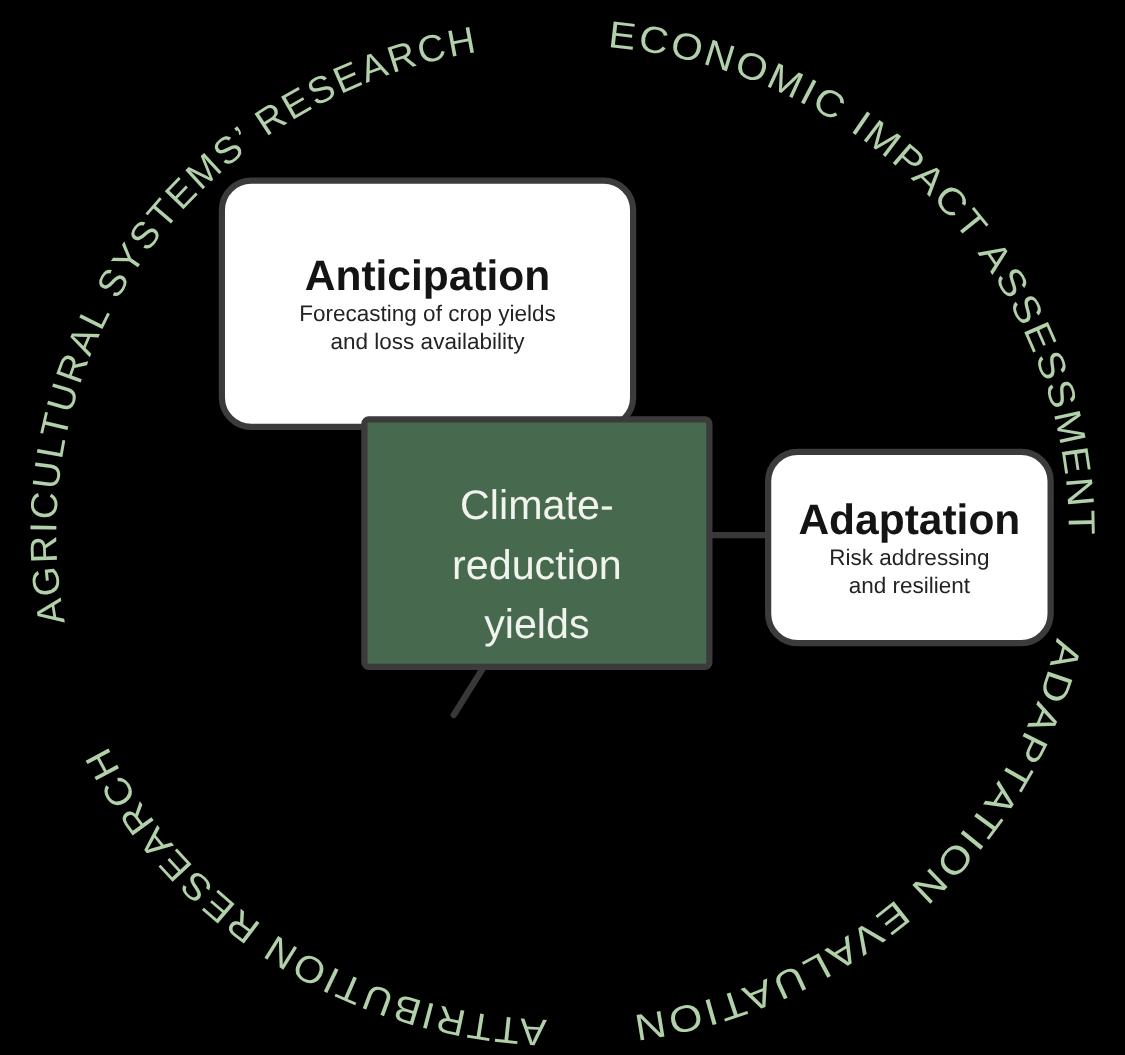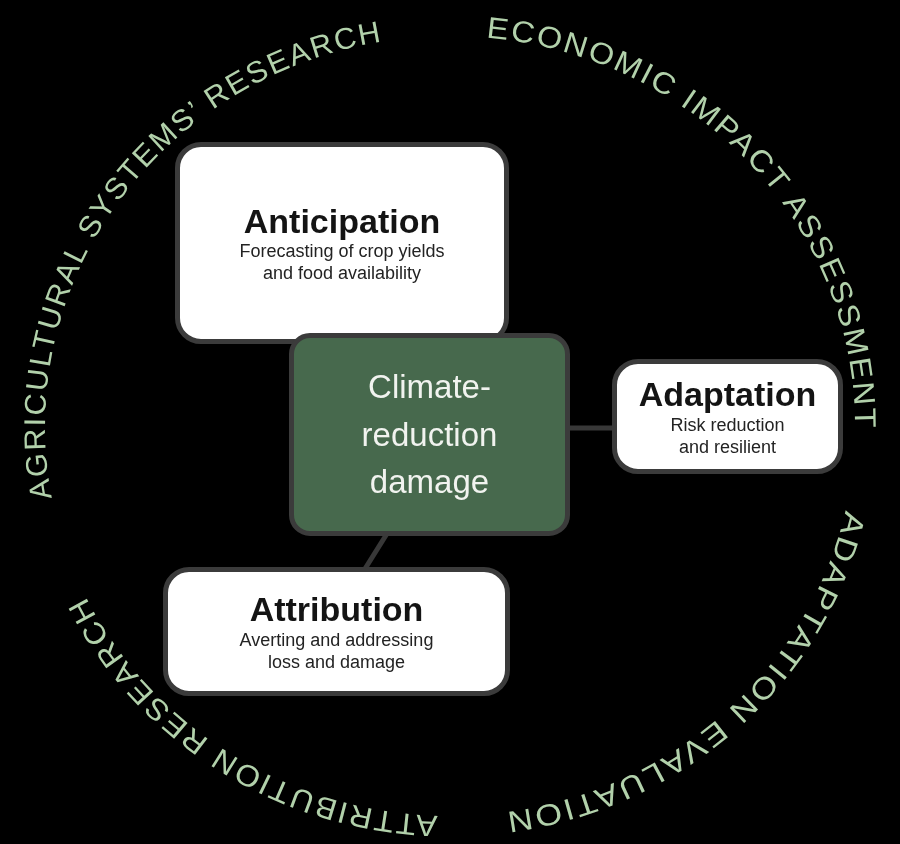--- a/index.html
+++ b/index.html
@@ -61,33 +61,34 @@
   }
   .node .subtitle {
     font-size: 18px;
     font-weight: 400;
     line-height: 1.22;
     color: var(--subtitle-text);
   }
   .node .subtitle span { display: block; }
   .node.center {
     background: var(--center-fill);
-    border-radius: 21px;
+    border-radius: 6px;
     padding: 8px 10px;
+    justify-content: flex-end;
   }
   .node.center .center-line {
     display: block;
     font-size: 33px;
     font-weight: 400;
     line-height: 1.44;
     color: var(--center-text);
   }
   #box-anticipation { left: 175px; top: 142px; width: 334px; height: 202px; }
   #box-center      { left: 289px; top: 333px; width: 281px; height: 203px; }
-  #box-adaptation  { left: 612px; top: 359px; width: 231px; height: 115px; }
+  #box-adaptation  { left: 612px; top: 359px; width: 231px; height: 158px; }
   #box-attribution { left: 163px; top: 567px; width: 347px; height: 129px; }
 </style>
 </head>
 <body>
 
 <div class="stage">
 
   <svg class="ring-layer" viewBox="0 0 900 844">
     <defs>
       <path id="ringPath" d="M 450 816 A 405 390 0 1 1 450 36 A 405 390 0 1 1 450 816" fill="none"></path>
@@ -108,39 +109,32 @@
     </text>
     <text class="ring-text">
       <textPath href="#ringPath" startOffset="0.5%" textLength="437" lengthAdjust="spacingAndGlyphs">ATTRIBUTION RESEARCH</textPath>
     </text>
   </svg>
 
   <div class="node" id="box-anticipation">
     <div class="title">Anticipation</div>
     <div class="subtitle">
       <span>Forecasting of crop yields</span>
-      <span>and food availability</span>
+      <span>and loss availability</span>
     </div>
   </div>
 
   <div class="node center" id="box-center">
     <span class="center-line">Climate-</span>
     <span class="center-line">reduction</span>
-    <span class="center-line">damage</span>
+    <span class="center-line">yields</span>
   </div>
 
   <div class="node" id="box-adaptation">
     <div class="title">Adaptation</div>
     <div class="subtitle">
-      <span>Risk reduction</span>
+      <span>Risk addressing</span>
       <span>and resilient</span>
     </div>
   </div>
 
-  <div class="node" id="box-attribution">
-    <div class="title">Attribution</div>
-    <div class="subtitle">
-      <span>Averting and addressing</span>
-      <span>loss and damage</span>
-    </div>
-  </div>
 
 </div>
 
 </body></html>

